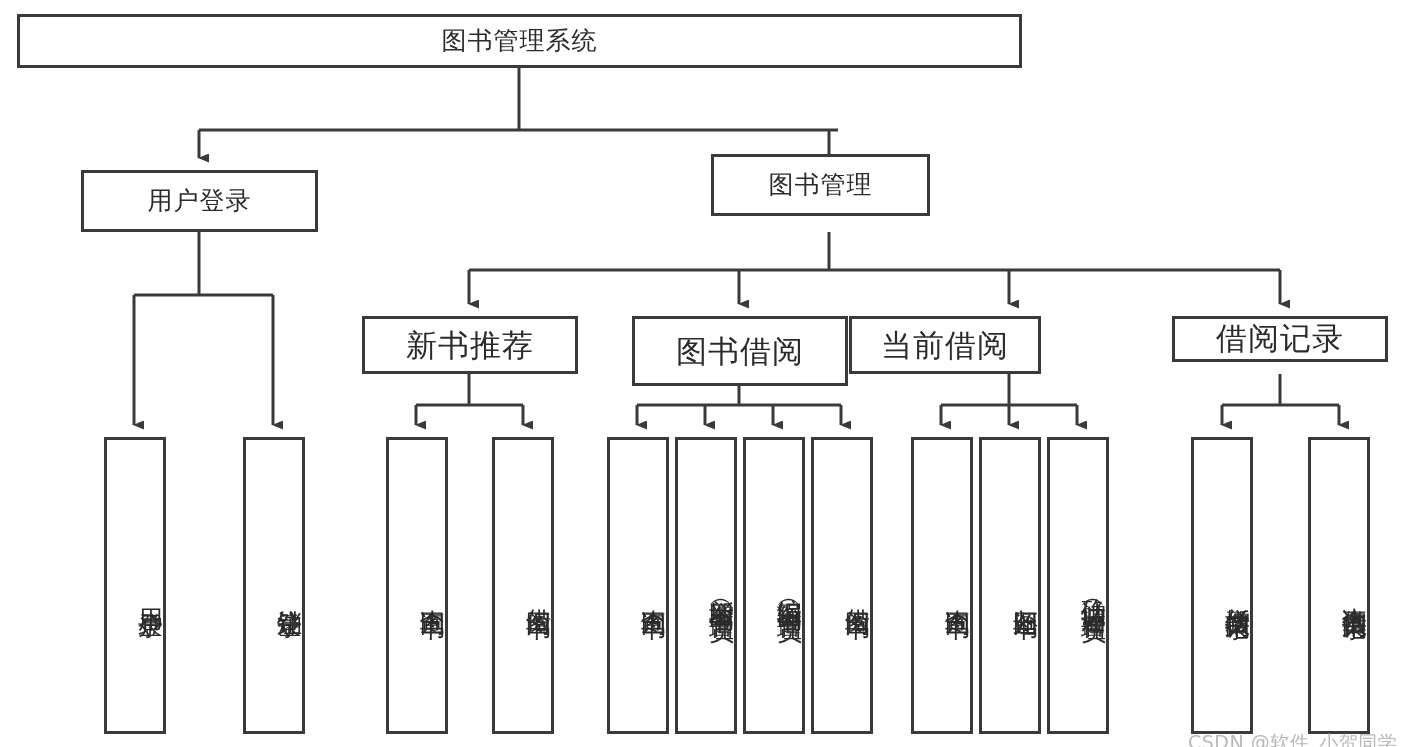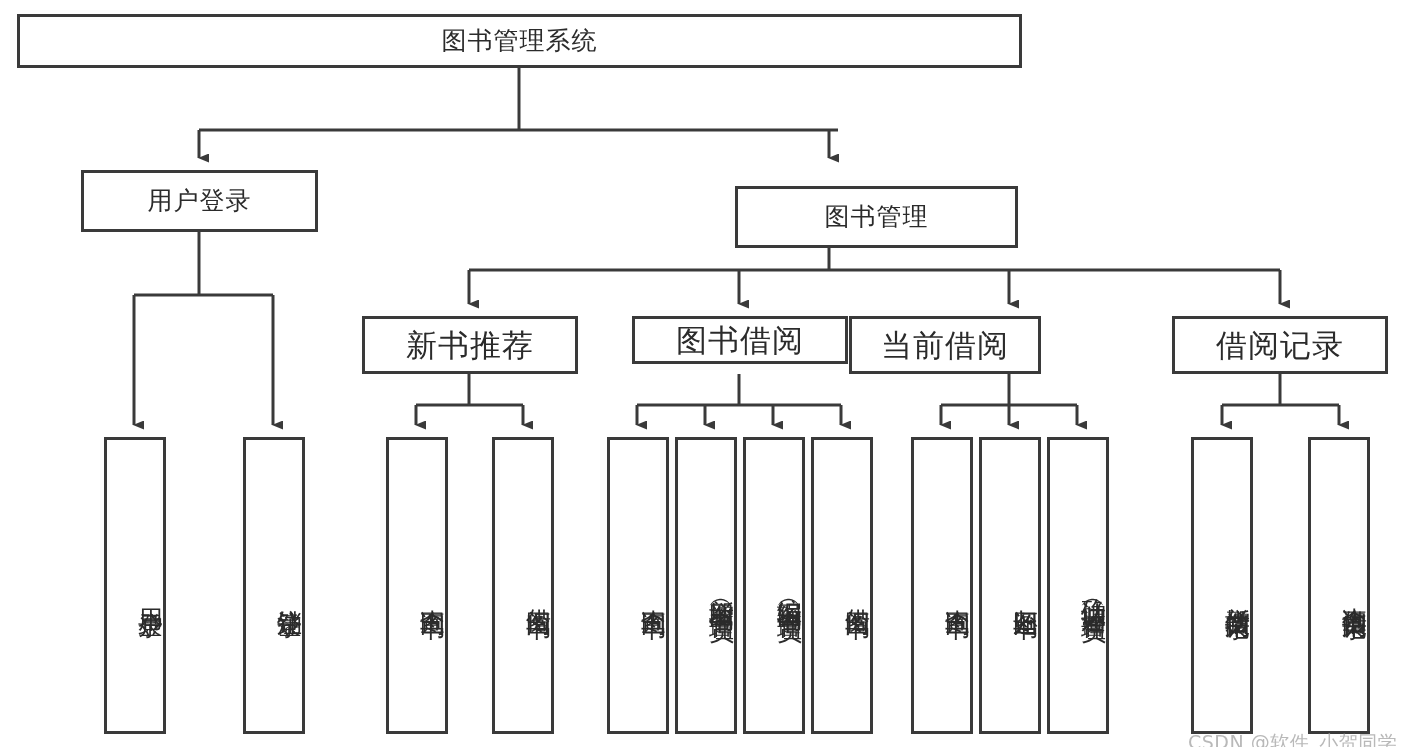--- a/index.html
+++ b/index.html
@@ -127,34 +127,34 @@
     </g>
   </svg>
 
   <div class="node h" style="left:17px; top:14px; width:1005px; height:54px;">
     <span>图书管理系统</span>
   </div>
 
   <div class="node h" style="left:81px; top:170px; width:237px; height:62px;">
     <span>用户登录</span>
   </div>
-  <div class="node h" style="left:711px; top:186px; width:283px; height:62px;margin-left:24px;">
+  <div class="node h" style="left:711px; top:154px; width:219px; height:62px;">
     <span>图书管理</span>
   </div>
 
   <div class="node h small" style="left:362px; top:316px; width:216px; height:58px;">
     <span>新书推荐</span>
   </div>
-  <div class="node h small" style="left:632px; top:316px; width:216px; height:48px;">
+  <div class="node h small" style="left:632px; top:316px; width:216px; height:70px;">
     <span>图书借阅</span>
   </div>
   <div class="node h small" style="left:849px; top:316px; width:192px; height:58px;">
     <span>当前借阅</span>
   </div>
-  <div class="node h small" style="left:1172px; top:316px; width:216px; height:58px;">
+  <div class="node h small" style="left:1172px; top:316px; width:216px; height:46px;font-family:Liberation Serif, serif;">
     <span>借阅记录</span>
   </div>
 
   <div class="node v" style="left:104px; top:437px; width:62px; height:297px;">
     <span class="vtext">用户登录</span>
   </div>
   <div class="node v" style="left:243px; top:437px; width:62px; height:297px;">
     <span class="vtext">注销登录</span>
   </div>
 

